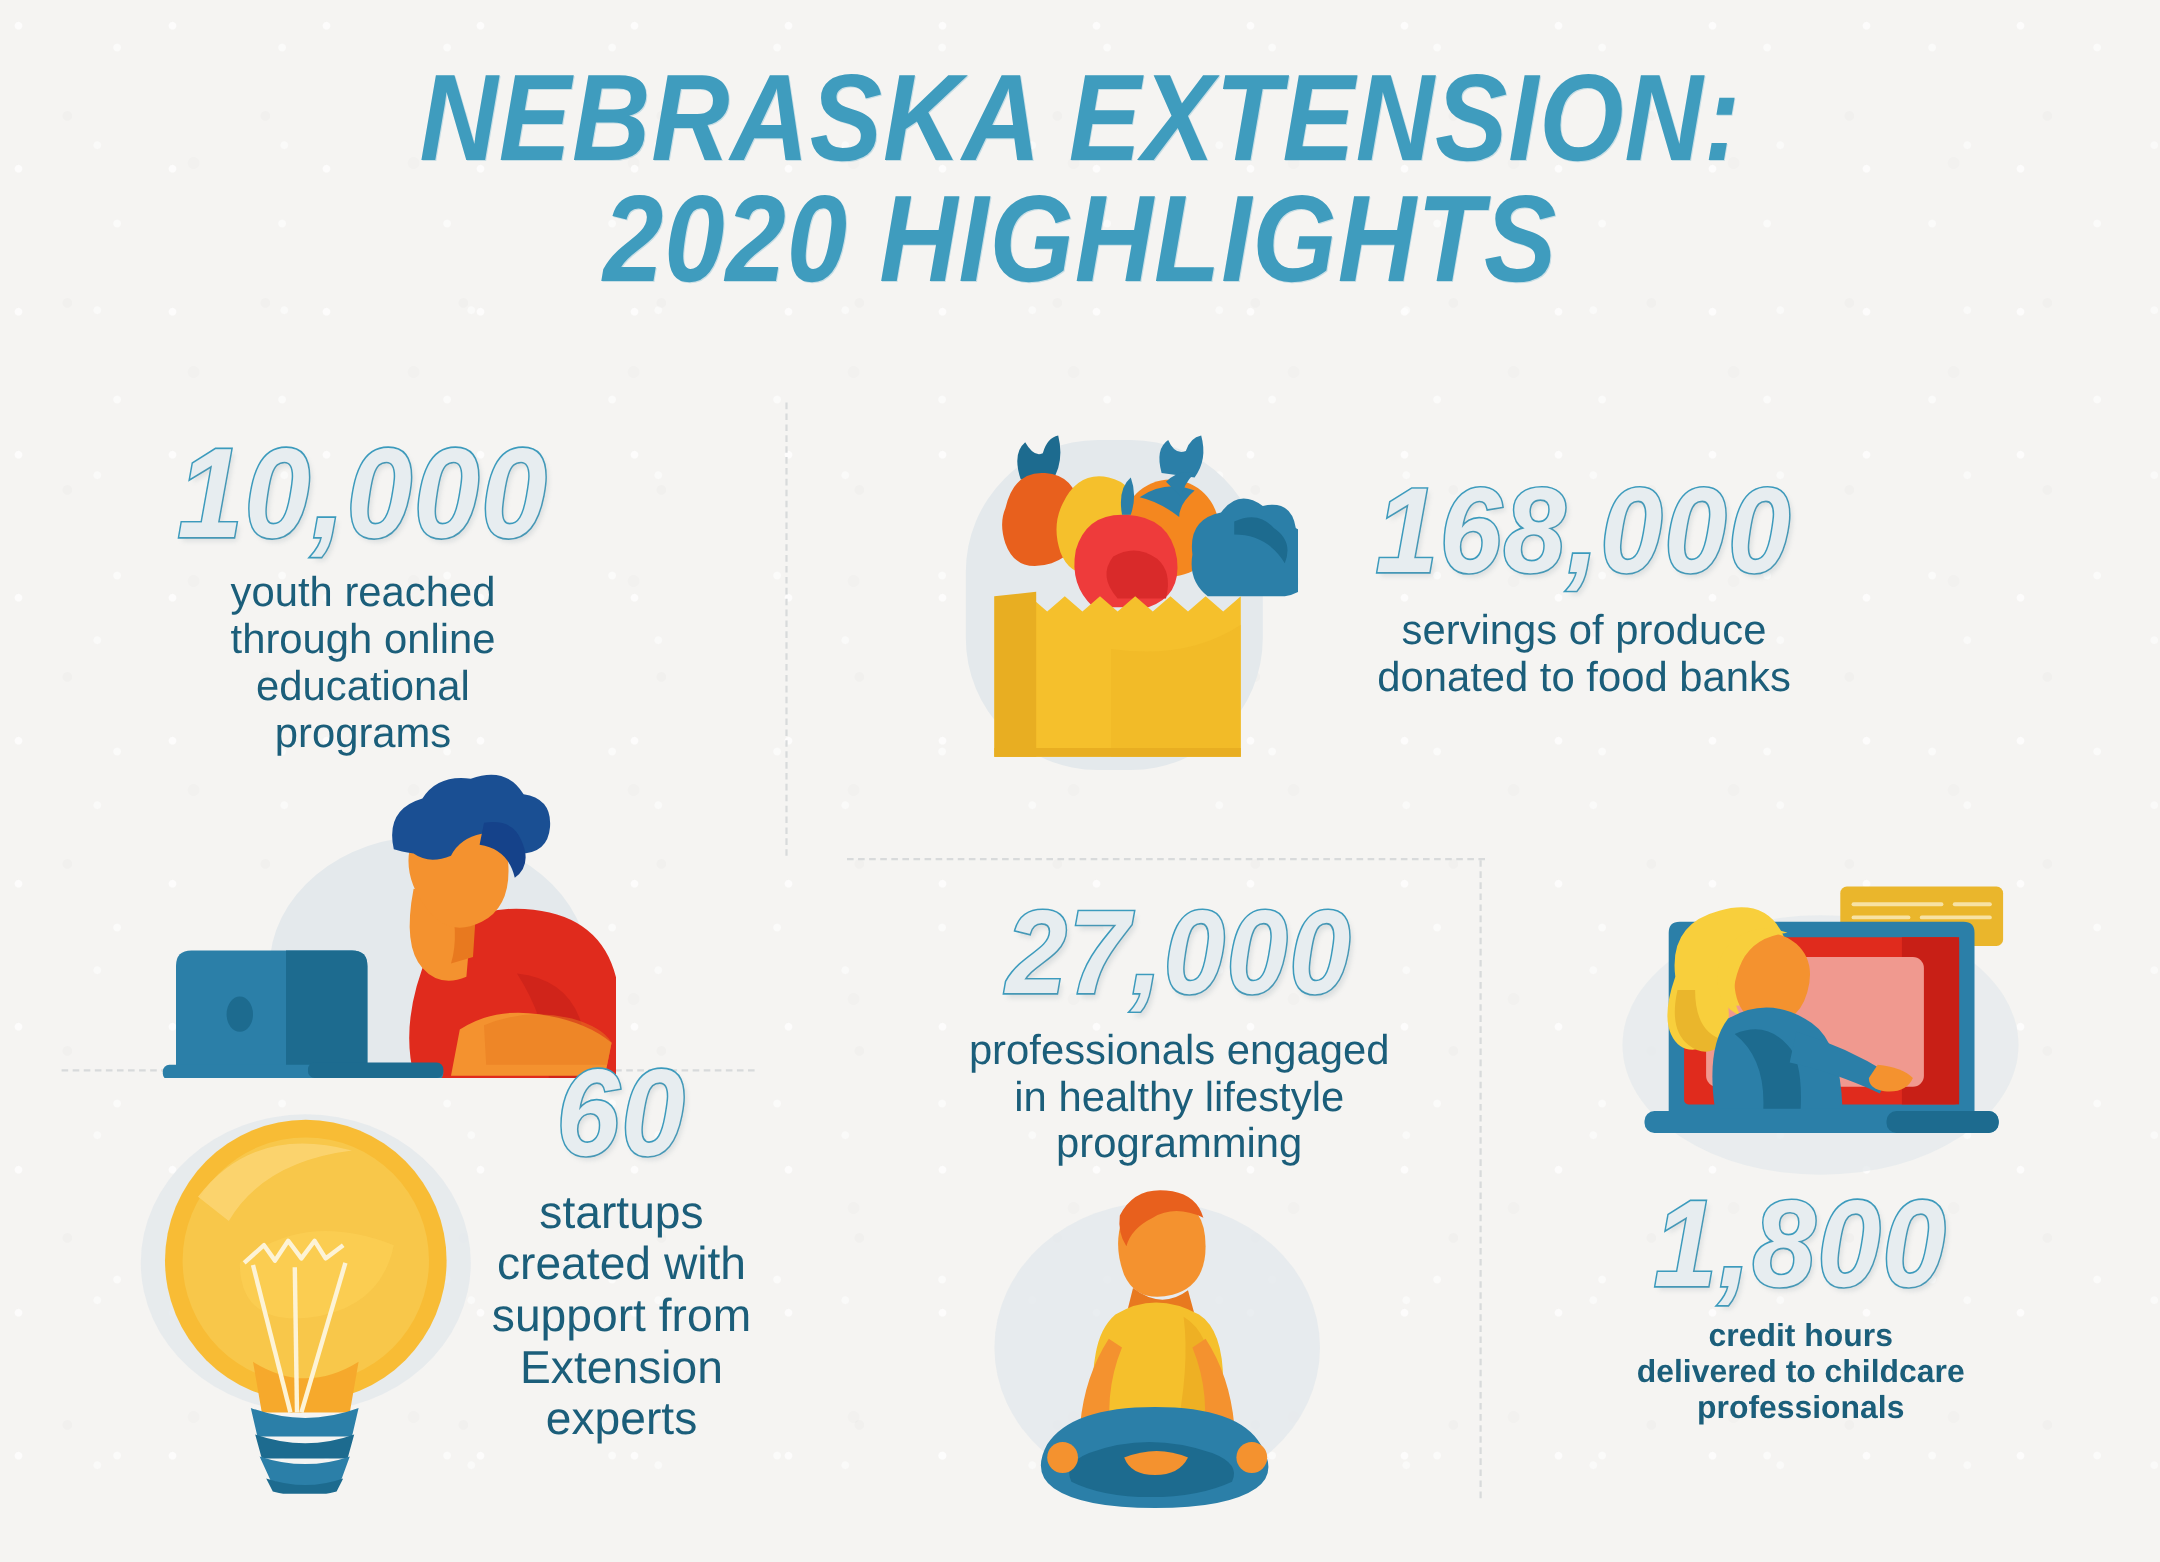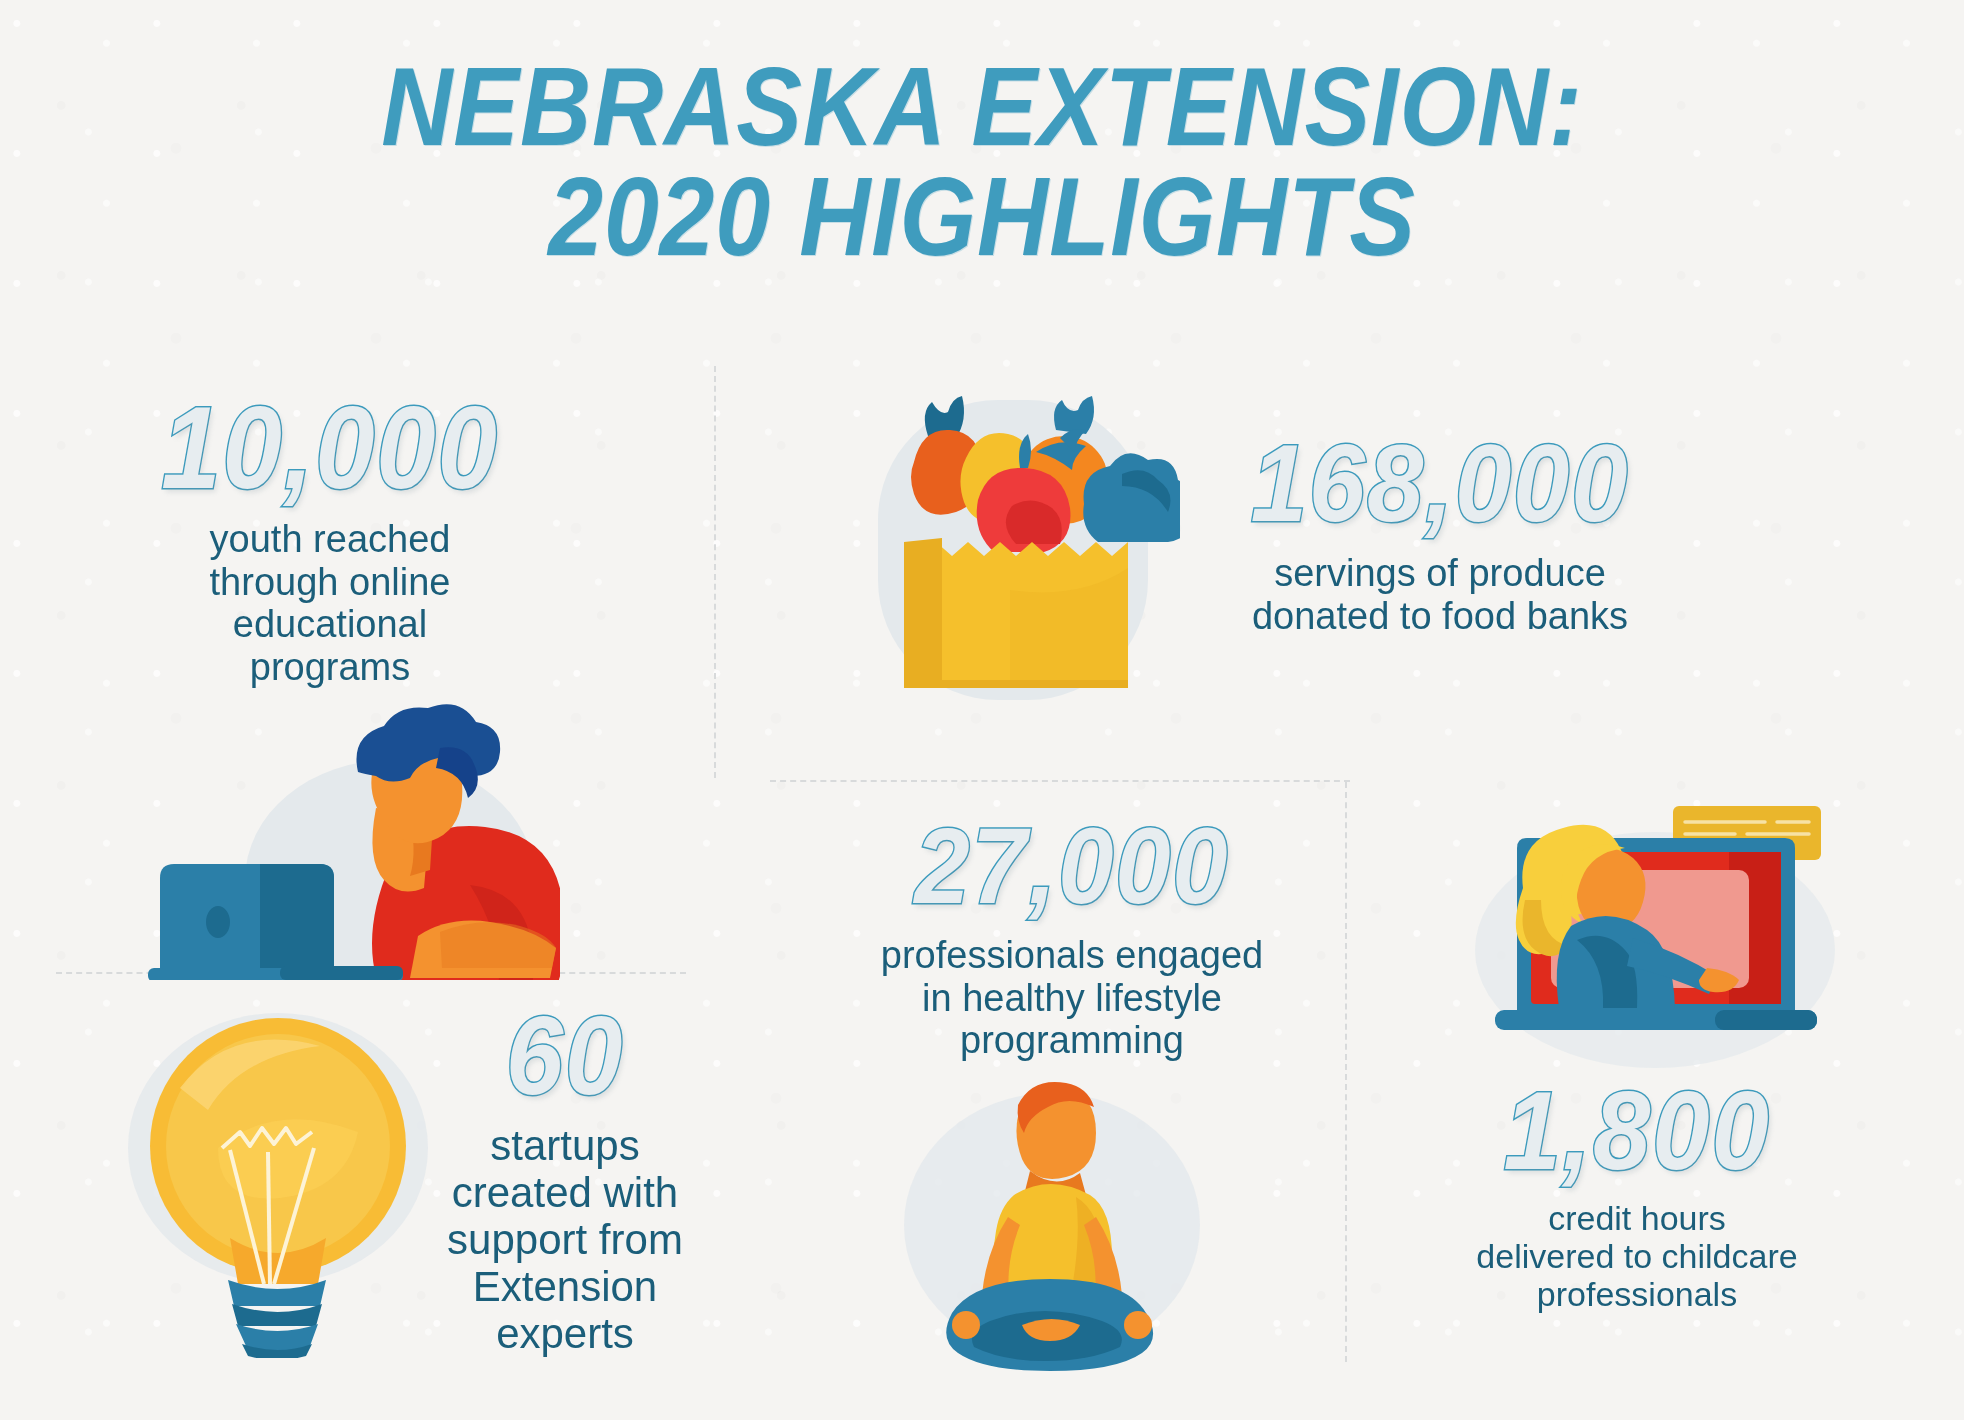--- a/index.html
+++ b/index.html
@@ -172,21 +172,21 @@
       <path d="M196 150 l-40 136" stroke="#fdf3d6" stroke-width="4" fill="none"></path>
       <path d="M150 154 l2 132" stroke="#fdf3d6" stroke-width="4" fill="none"></path>
 
       <path d="M110 282 q50 18 98 0 l-6 26 l-86 0 z" fill="#2b7fa8"></path>
       <path d="M114 306 q46 16 90 0 l-6 22 l-78 0 z" fill="#1d6b8f"></path>
       <path d="M118 326 q42 14 82 0 l-8 22 q-32 10 -64 0 z" fill="#2b7fa8"></path>
       <path d="M124 346 q36 12 70 0 l-6 12 q-29 8 -58 0 z" fill="#1d6b8f"></path>
     </svg>
   </div>
 
-  <div class="block center" style="left:400px;top:1000px;width:330px;">
+  <div class="block center" style="left:400px;top:956px;width:330px;">
     <div class="bignum" style="font-size:112px;">60</div>
     <div class="cap" style="font-size:42px;margin-top:10px;">startups
 created with
 support from
 Extension
 experts</div>
   </div>
 
   <div class="block center" style="left:792px;top:812px;width:560px;">
     <div class="bignum" style="font-size:108px;">27,000</div>
@@ -252,18 +252,18 @@
       <path d="M168 138 q46 14 84 38 l-8 18 q-44 -20 -82 -28 z" fill="#2b7fa8"></path>
       <path d="M242 168 q22 2 32 12 q-6 14 -26 12 q-14 -2 -14 -12 z" fill="#f4922f"></path>
 
       <rect x="30" y="210" width="322" height="20" rx="9" fill="#2b7fa8"></rect>
       <rect x="250" y="210" width="102" height="20" rx="9" fill="#1d6b8f"></rect>
     </svg>
   </div>
 
   <div class="block center" style="left:1397px;top:1075px;width:480px;">
     <div class="bignum" style="font-size:112px;">1,800</div>
-    <div class="cap" style="font-size:34px;margin-top:12px;">credit hours
+    <div class="cap" style="font-size:29px;margin-top:12px;font-weight:bold;">credit hours
 delivered to childcare
 professionals</div>
   </div>
 
 </div>
 
 </body></html>

